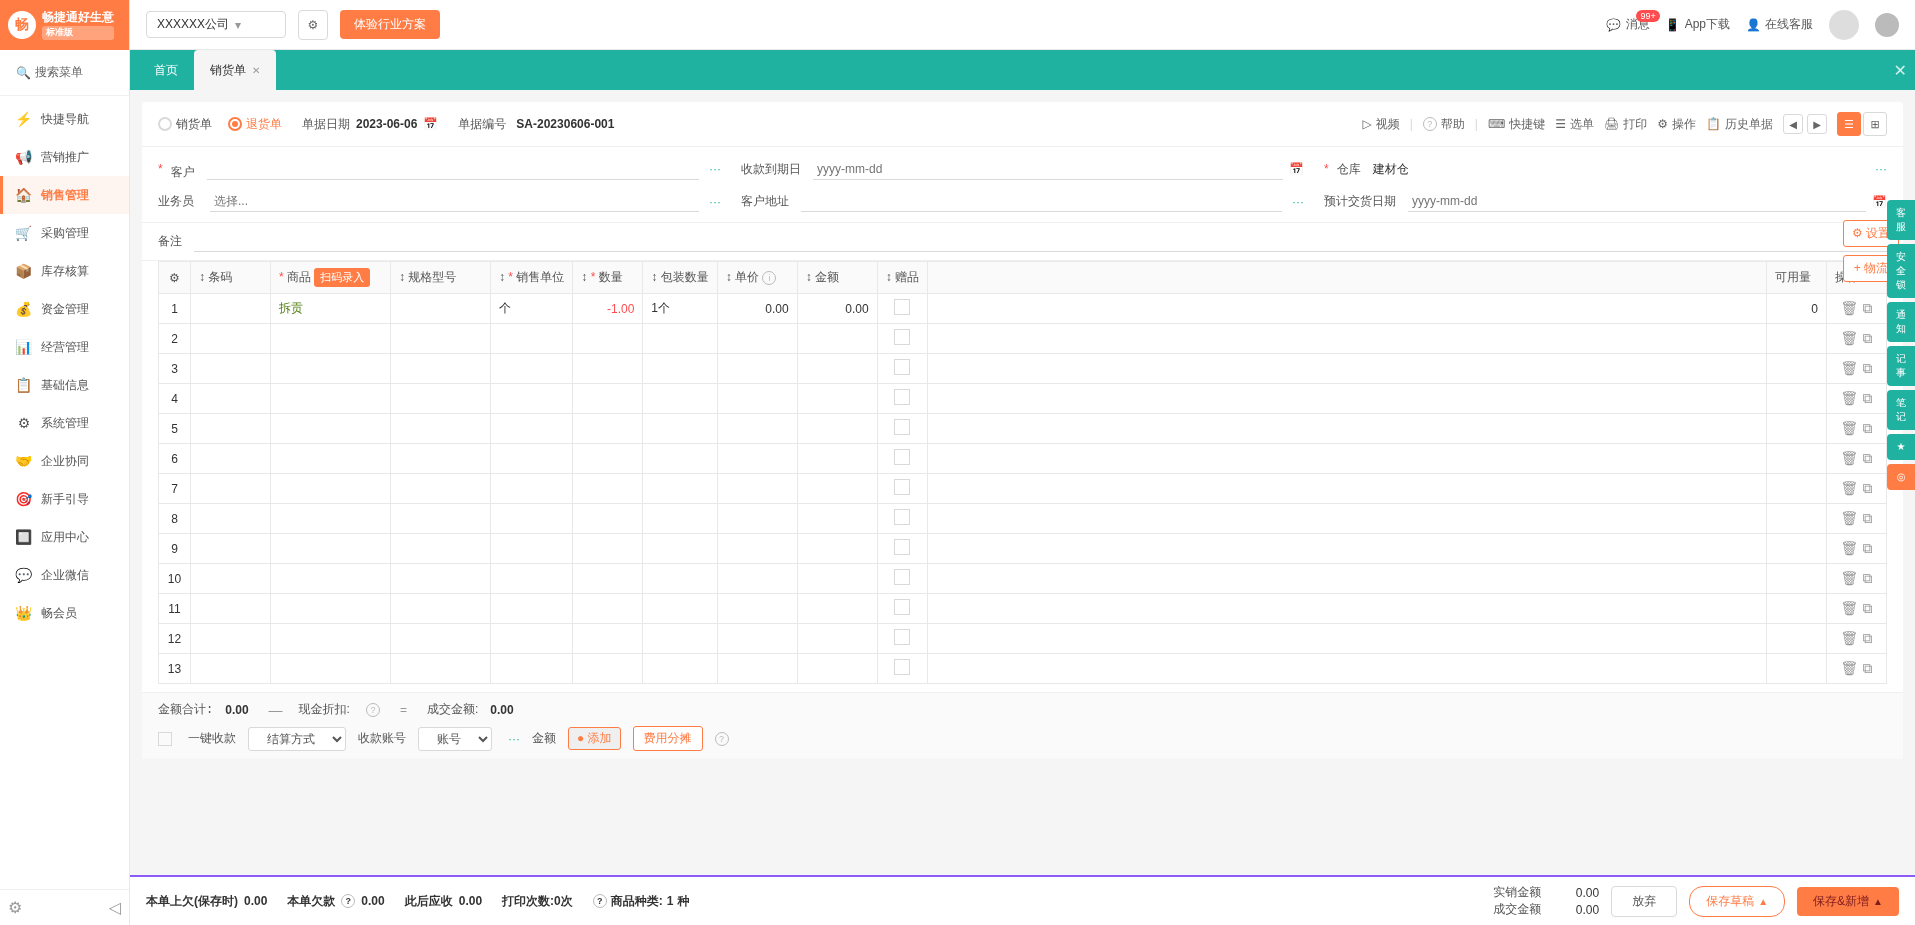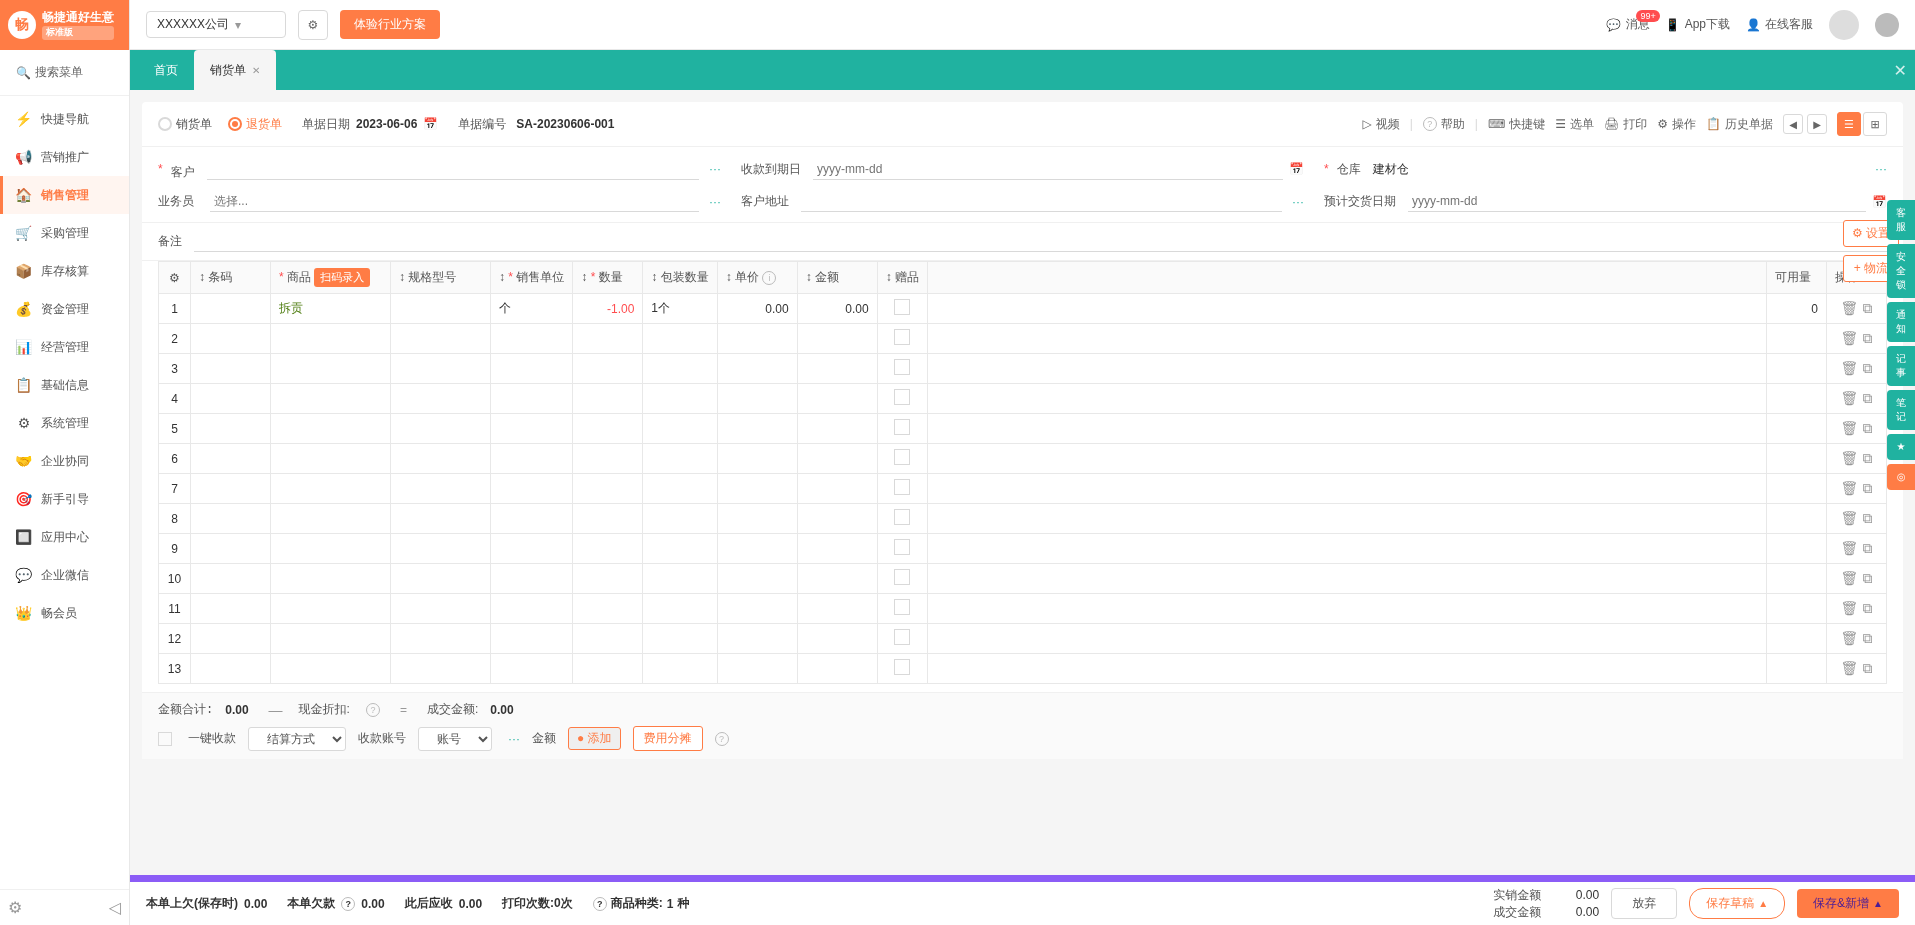--- a/index.html
+++ b/index.html
@@ -94,30 +94,30 @@
     .checkbox-cell { width: 16px; height: 16px; border: 1px solid #d9d9d9; display: inline-block; background: white; }
     .footer-amounts { display: flex; align-items: center; gap: 12px; }
     .footer-eq { color: #999; }
     .footer-payments { display: flex; align-items: center; gap: 12px; margin-top: 8px; }
     .payment-checkbox { width: 14px; height: 14px; border: 1px solid #d9d9d9; display: inline-block; vertical-align: middle; margin-right: 4px; }
     .payment-select { border: 1px solid #d9d9d9; padding: 3px 14px; border-radius: 3px; color: #555; background: white; }
     .add-btn { color: #ff7c45; cursor: pointer; border: 1px solid #ff7c45; padding: 2px 8px; border-radius: 3px; }
     .expense-btn { background: white; border: 1px solid #ff7c45; color: #ff7c45; padding: 3px 10px; border-radius: 3px; cursor: pointer; }
 
     
-    .bottom-bar { height: 50px; background: white; border-top: 7px solid #8b5cf6; display: flex; align-items: center; padding: 0 16px; gap: 20px; flex-shrink: 0; }
+    .bottom-bar { height: 50px; background: white; border-top: 2px solid #8b5cf6; display: flex; align-items: center; padding: 0 16px; gap: 20px; flex-shrink: 0; }
     .bottom-info { display: flex; align-items: center; gap: 6px; color: #555; }
     .bottom-info span { color: #333; font-weight: bold; }
     .bottom-right { margin-left: auto; display: flex; align-items: center; gap: 12px; }
     .bottom-amounts { text-align: right; }
     .amount-row { display: flex; align-items: center; gap: 8px; justify-content: center; color: #555; margin-left: 44px; }
     .amount-val { color: #333; min-width: 50px; text-align: right; }
     .btn-discard { border: 1px solid #d9d9d9; background: white; padding: 6px 20px; border-radius: 4px; cursor: pointer; color: #555; }
     .btn-save-draft { border: 1px solid #ff7c45; background: white; color: #ff7c45; padding: 6px 16px; border-radius: 14px; cursor: pointer; display: flex; align-items: center; gap: 4px; }
-    .btn-save-new { background: #ff7c45; color: #4c1d95; border: none; padding: 6px 16px; border-radius: 4px; cursor: pointer; display: flex; align-items: center; gap: 4px; }
+    .btn-save-new { background: #ff7c45; color: #7f1d1d; border: none; padding: 6px 16px; border-radius: 4px; cursor: pointer; display: flex; align-items: center; gap: 4px; }
     .btn-chevron { font-size: 10px; }
     .product-count { display: flex; align-items: center; gap: 4px; color: #555; }
 
     
     .right-panel { position: fixed; right: 0; top: 200px; display: flex; flex-direction: column; gap: 1px; z-index: 100; }
     .rpanel-btn { width: 28px; background: #20b2a0; color: white; padding: 6px 2px; text-align: center; font-size: 10px; cursor: pointer; line-height: 1.4; border-radius: 4px 0 0 4px; margin-bottom: 3px; }
     .rpanel-btn.orange { background: #ff7c45; }
     .settings-btn { background: white; border: 1px solid #ff7c45; color: #ff7c45; padding: 4px 8px; border-radius: 3px; cursor: pointer; font-size: 12px; white-space: nowrap; }
     .settings-btn.plus { margin-top: 4px; }
     .info-circle { display: inline-flex; width: 14px; height: 14px; border-radius: 50%; border: 1px solid #bbb; color: #bbb; align-items: center; justify-content: center; font-size: 9px; cursor: pointer; }

